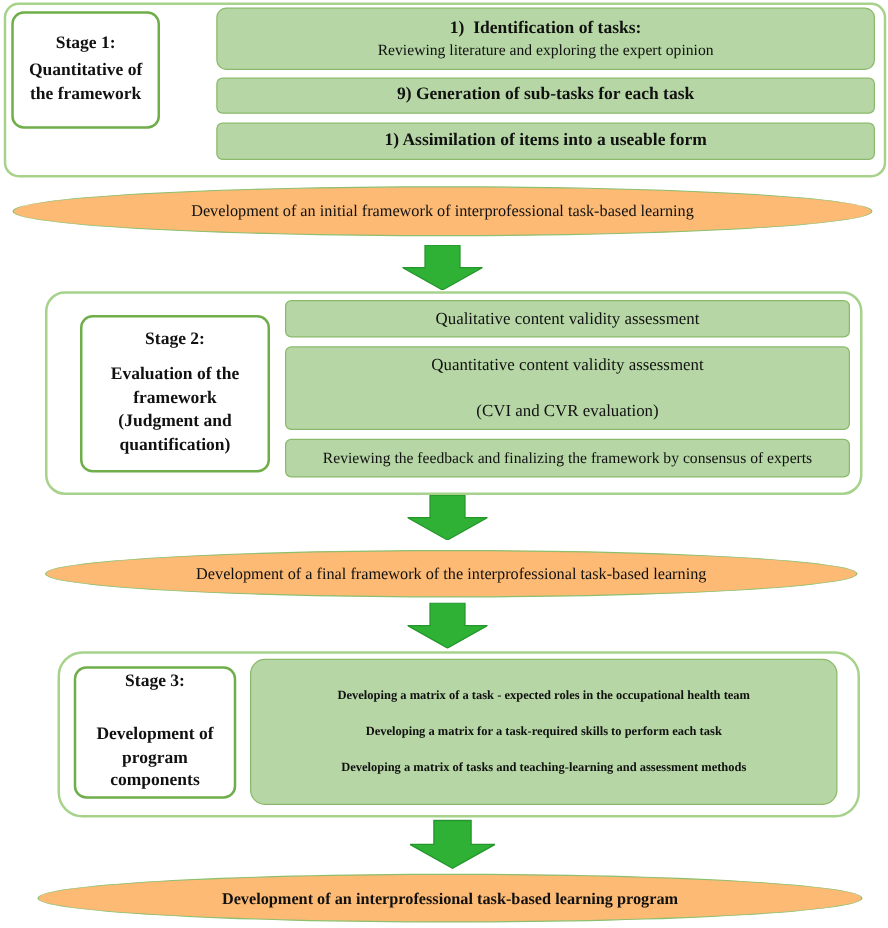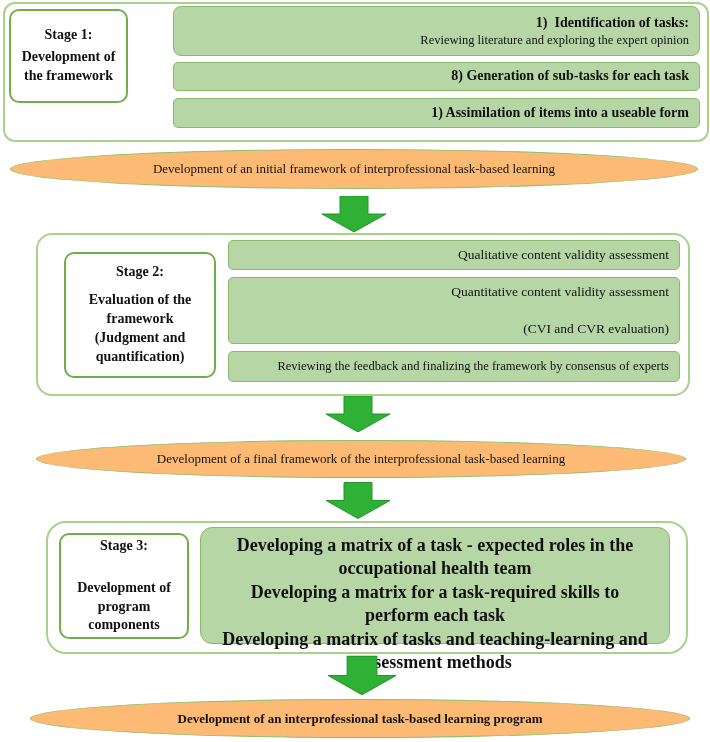--- a/index.html
+++ b/index.html
@@ -18,21 +18,21 @@
     border-radius:10px;
     display:flex;flex-direction:column;align-items:center;justify-content:center;
     text-align:center;font-weight:bold;font-size:14px;line-height:1.35;
     padding:4px;box-sizing:border-box;
   }
   .bar{
     position:absolute;
     background:var(--bar-fill,#b6d7a5);
     border:1px solid var(--bar-border,#8ab96b);
     border-radius:5px;
-    display:flex;flex-direction:column;align-items:flex-end;justify-content:center;
+    display:flex;flex-direction:column;align-items:center;justify-content:center;
     text-align:center;box-sizing:border-box;padding:2px 10px;
   }
   .bar .bar-title{font-weight:bold;font-size:14px;line-height:1.3;}
   .bar .bar-sub{font-size:12.5px;line-height:1.3;}
   .bar .bar-plain{font-size:13.5px;line-height:1.3;}
   .bar .bar-small{font-size:12.5px;line-height:1.3;}
   .ellipse{
     position:absolute;background:#fdba74;
     border:1.5px solid var(--ellipse-border,#8cbf6e);
     border-radius:50%;
@@ -43,43 +43,43 @@
   .arrow{position:absolute;}
   .arrow polygon{fill:var(--arrow-fill,#2eb135);stroke:var(--arrow-stroke,#24962b);stroke-width:1;}
   .label-title{margin-bottom:3px;}
   .label-gap{margin-bottom:9px;}
   .stage3-content{
     position:absolute;
     background:var(--bar-fill,#b6d7a5);
     border:1px solid var(--bar-border,#8ab96b);
     border-radius:12px;
     display:flex;flex-direction:column;justify-content:space-evenly;
-    text-align:center;font-weight:bold;font-size:18px;line-height:1.3;
+    text-align:center;font-weight:bold;font-size:10px;line-height:1.3;
     box-sizing:border-box;padding:6px 18px;
   }
 </style>
 </head>
 <body>
 
 <div class="canvas">
 
   <div class="container-outline" style="left:3px;top:2px;width:702px;height:136px;border-radius:12px;"></div>
 
   <div class="label-box" style="left:9px;top:9px;width:119px;height:94px;">
     <div class="label-title">Stage 1:</div>
-    <div>Development of the framework</div>
+    <div>Quantitative of the framework</div>
   </div>
 
   <div class="bar" style="left:173px;top:6px;width:527px;height:50px;border-radius:8px;">
     <div class="bar-title">1) &nbsp;Identification of tasks:</div>
     <div class="bar-sub">Reviewing literature and exploring the expert opinion</div>
   </div>
 
   <div class="bar" style="left:173px;top:62px;width:527px;height:29px;">
-    <div class="bar-title">8) Generation of sub-tasks for each task</div>
+    <div class="bar-title">9) Generation of sub-tasks for each task</div>
   </div>
 
   <div class="bar" style="left:173px;top:98px;width:527px;height:30px;">
     <div class="bar-title">1) Assimilation of items into a useable form</div>
   </div>
 
   <div class="ellipse" style="left:10px;top:149px;width:688px;height:40px;">
     <span>Development of an initial framework of interprofessional task-based learning</span>
   </div>
 

